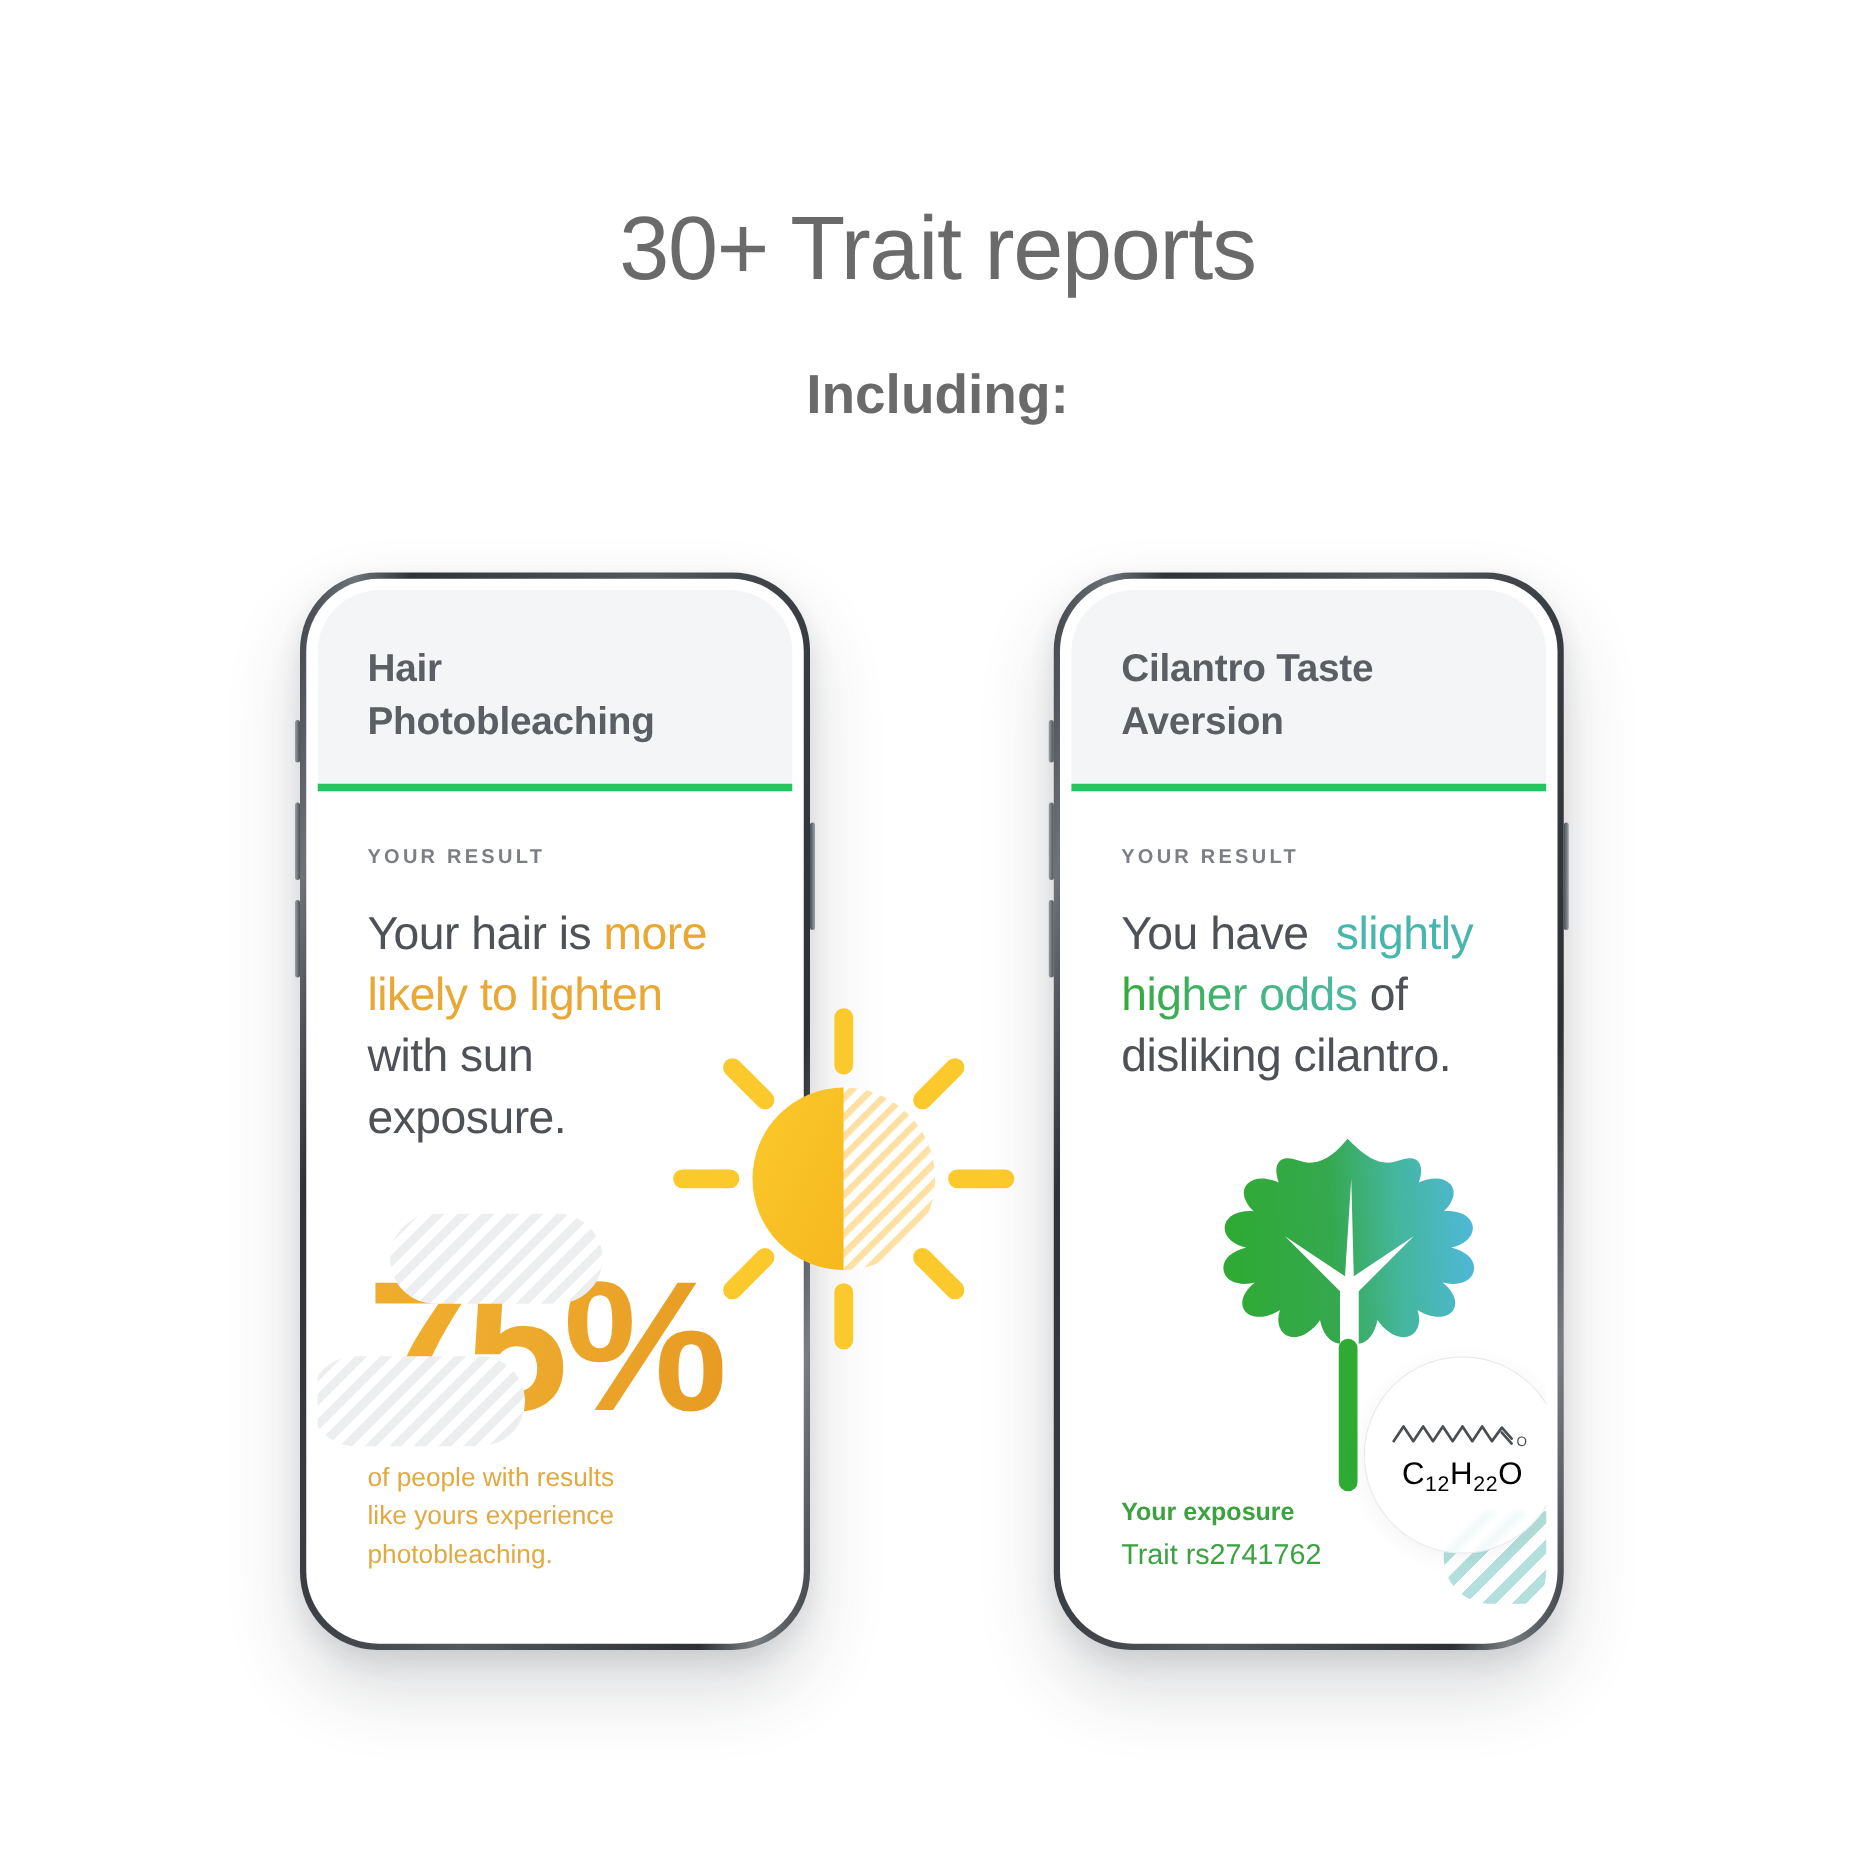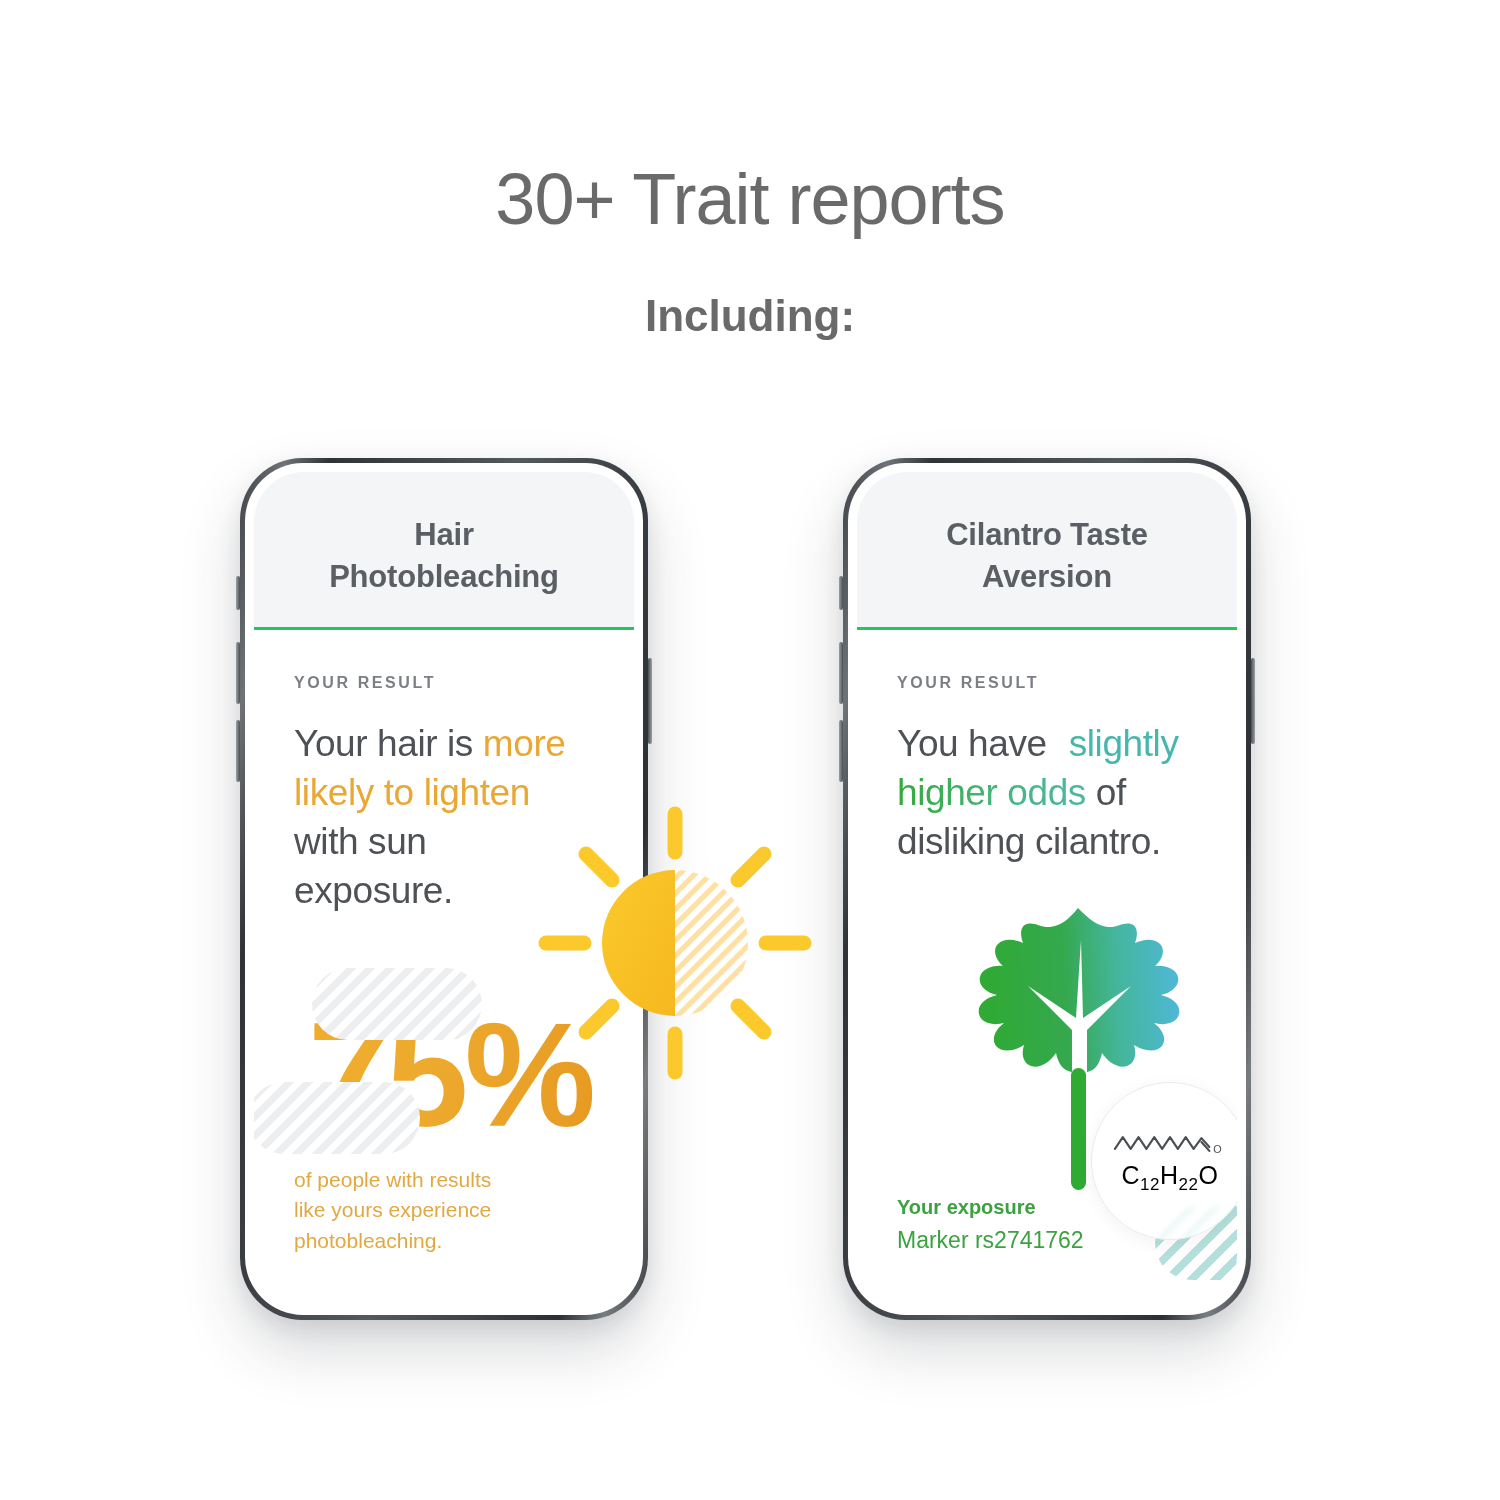--- a/index.html
+++ b/index.html
@@ -86,22 +86,21 @@
   .side-btn.b1 { top: 118px; height: 34px; }
   .side-btn.b2 { top: 184px; height: 62px; }
   .side-btn.b3 { top: 262px; height: 62px; }
   .side-btn.r1 { left: auto; right: -4px; top: 200px; height: 86px;
                  background: linear-gradient(270deg,#9aa0a6,#4a4f54); }
 
   
   .card-header {
     background: #f4f5f7;
     padding: 42px 40px 30px 40px;
-    border-bottom: 3px solid #22c55e;
-    text-align: center;
+    border-bottom: 6px solid #22c55e;
   }
   .card-title {
     font-size: 31px;
     font-weight: 700;
     color: #5b5f63;
     line-height: 1.34;
     letter-spacing: -.2px;
     white-space: pre-line;
   }
 
@@ -143,21 +142,20 @@
   }
   .stat-number {
     font-size: 148px;
     font-weight: 700;
     line-height: .92;
     letter-spacing: -4px;
     background: linear-gradient(100deg,#f0ac2c 0%, #edab2e 40%, #e79a22 100%);
     -webkit-background-clip: text;
     background-clip: text;
     color: transparent;
-    margin-left: 14px;
   }
   .stat-caption {
     margin-top: 22px;
     font-size: 21px;
     line-height: 1.45;
     color: #e2a841;
     white-space: pre-line;
   }
 
   
@@ -407,21 +405,21 @@
             </svg>
             <div class="formula">
               <span>C</span><sub>12</sub><span>H</span><sub>22</sub><span>O</span>
             </div>
           </div>
 
           <div class="pill teal" style="right:-104px; top:576px; width:186px; height:74px;"></div>
 
           <div class="geno-block">
             <div class="geno-label">Your exposure</div>
-            <div class="geno-marker">Marker rs2741762</div>
+            <div class="geno-marker">Trait rs2741762</div>
           </div>
         </div>
 
       </div>
     </div>
   </div>
 
 </div>
 
 </body></html>

